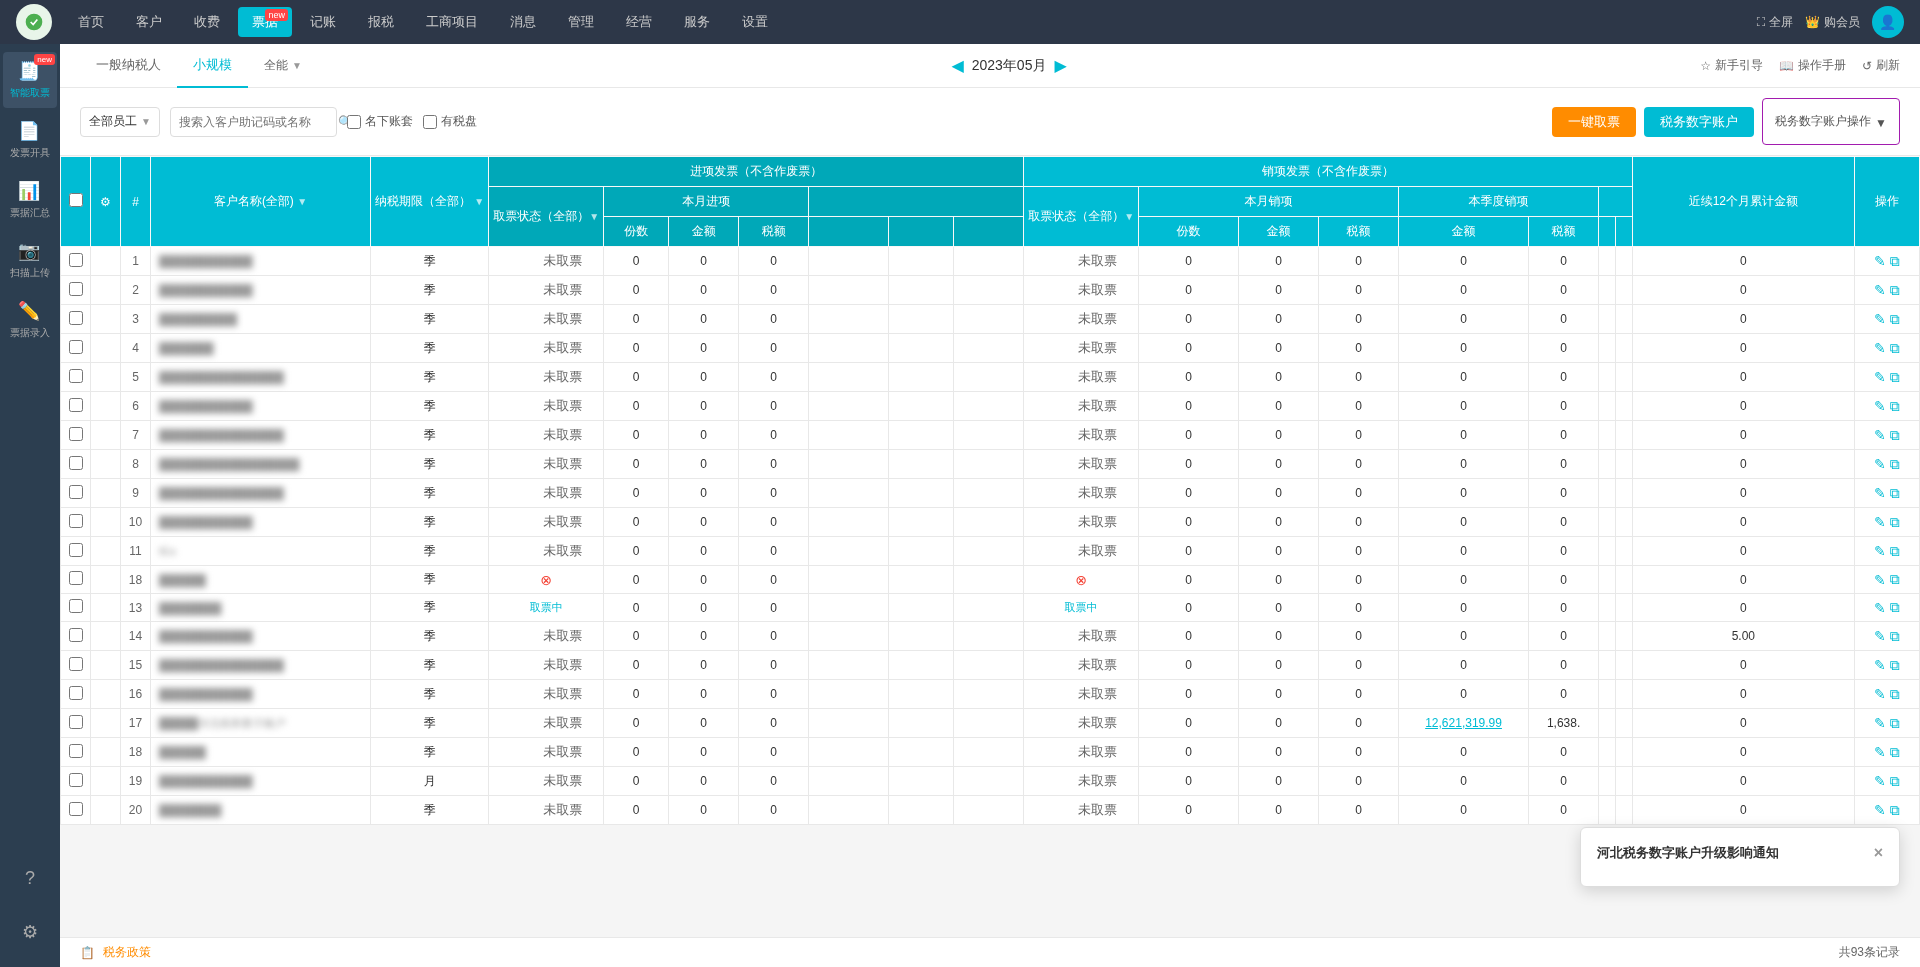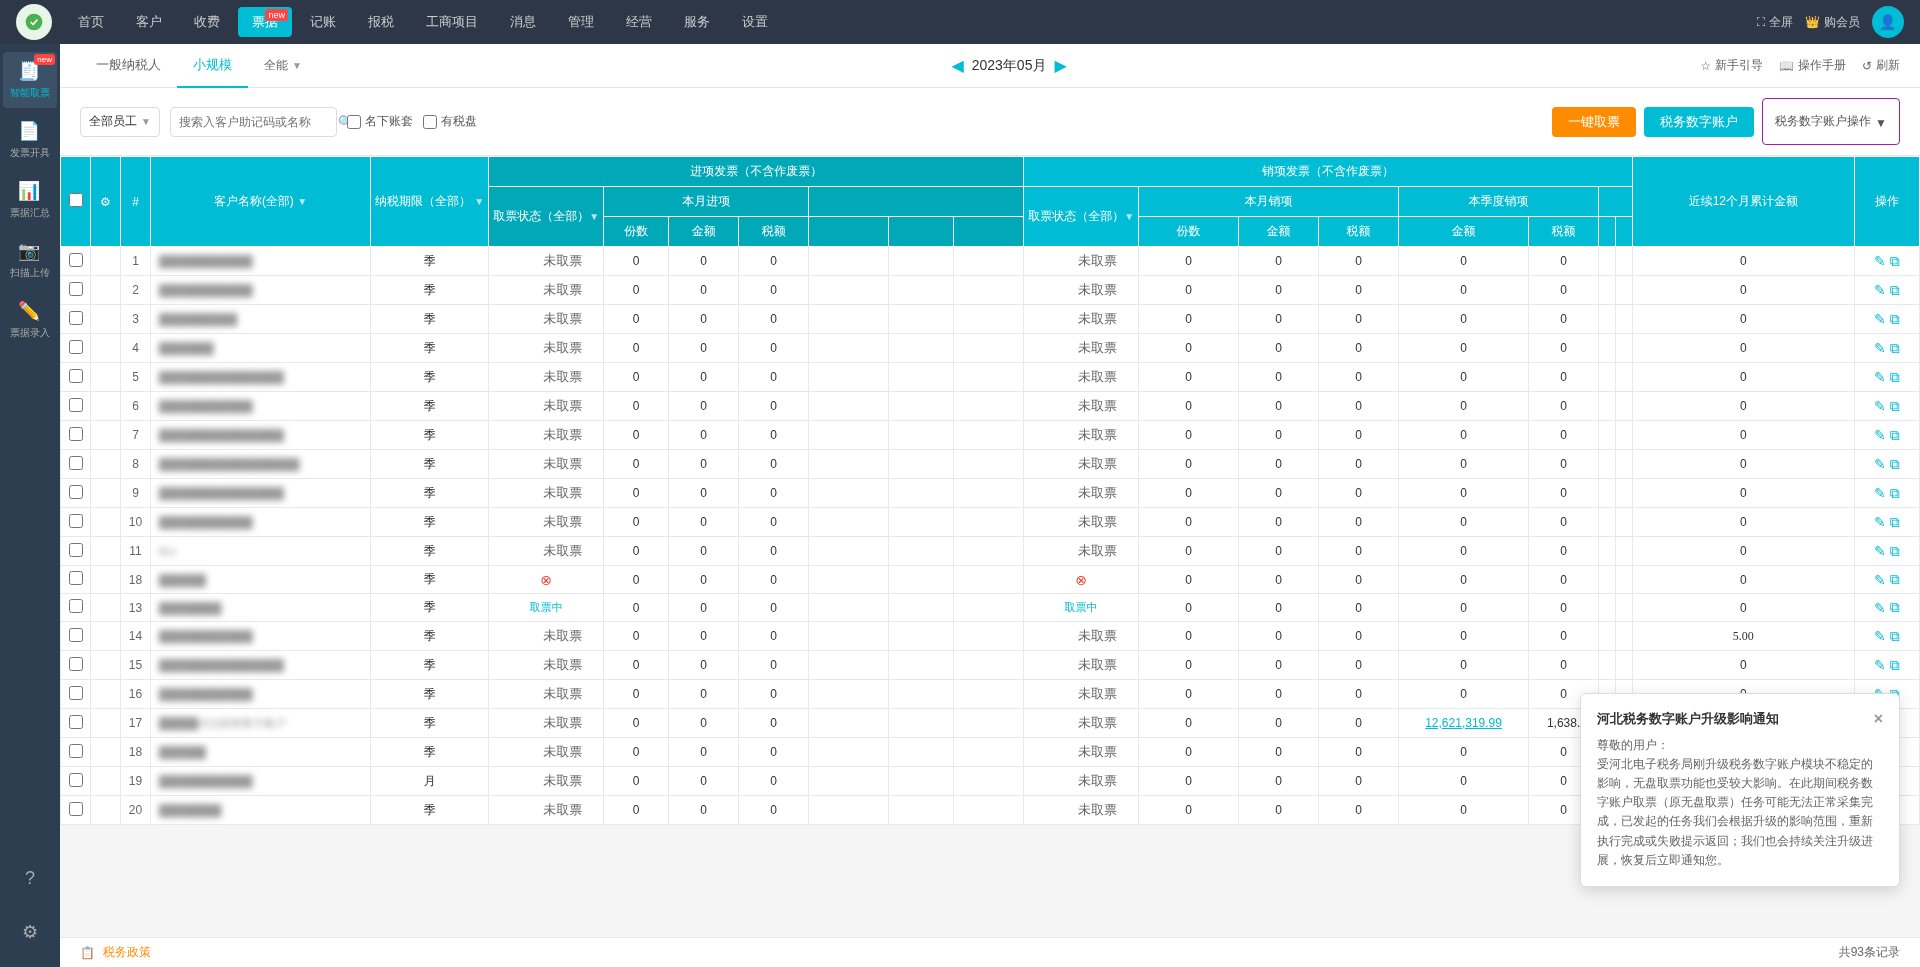--- a/index.html
+++ b/index.html
@@ -691,21 +691,21 @@
     <td></td>
     <td></td>
     <td><span class="status-未取票">未取票</span></td>
     <td>0</td>
     <td>0</td>
     <td>0</td>
     <td>0</td>
     <td>0</td>
     <td></td>
     <td></td>
-    <td><span style="color:#333;font-family:Liberation Serif, serif;">5.00</span></td>
+    <td><span style="color:#333;">5.00</span></td>
     <td>
       <div class="action-cell">
         <span class="act-icon">✎</span>
         <span class="act-icon">⧉</span>
       </div>
     </td>
   </tr>
             <tr>
     <td><input type="checkbox" class="cb" style=""></td>
     <td></td>
@@ -890,17 +890,13 @@
       <span class="page-info">共93条记录</span>
     </div>
   </div>
 </div>
 
 <div class="notification-popup">
   <div class="notification-header">
     <span>河北税务数字账户升级影响通知</span>
     <span class="notification-close">×</span>
   </div>
-  <div class="notification-body">
-    尊敬的用户：<br>
-    受河北电子税务局刚升级税务数字账户模块不稳定的影响，无盘取票功能也受较大影响。在此期间税务数字账户取票（原无盘取票）任务可能无法正常采集完成，已发起的任务我们会根据升级的影响范围，重新执行完成或失败提示返回；我们也会持续关注升级进展，恢复后立即通知您。
-  </div>
 </div>
 
 </body></html>

